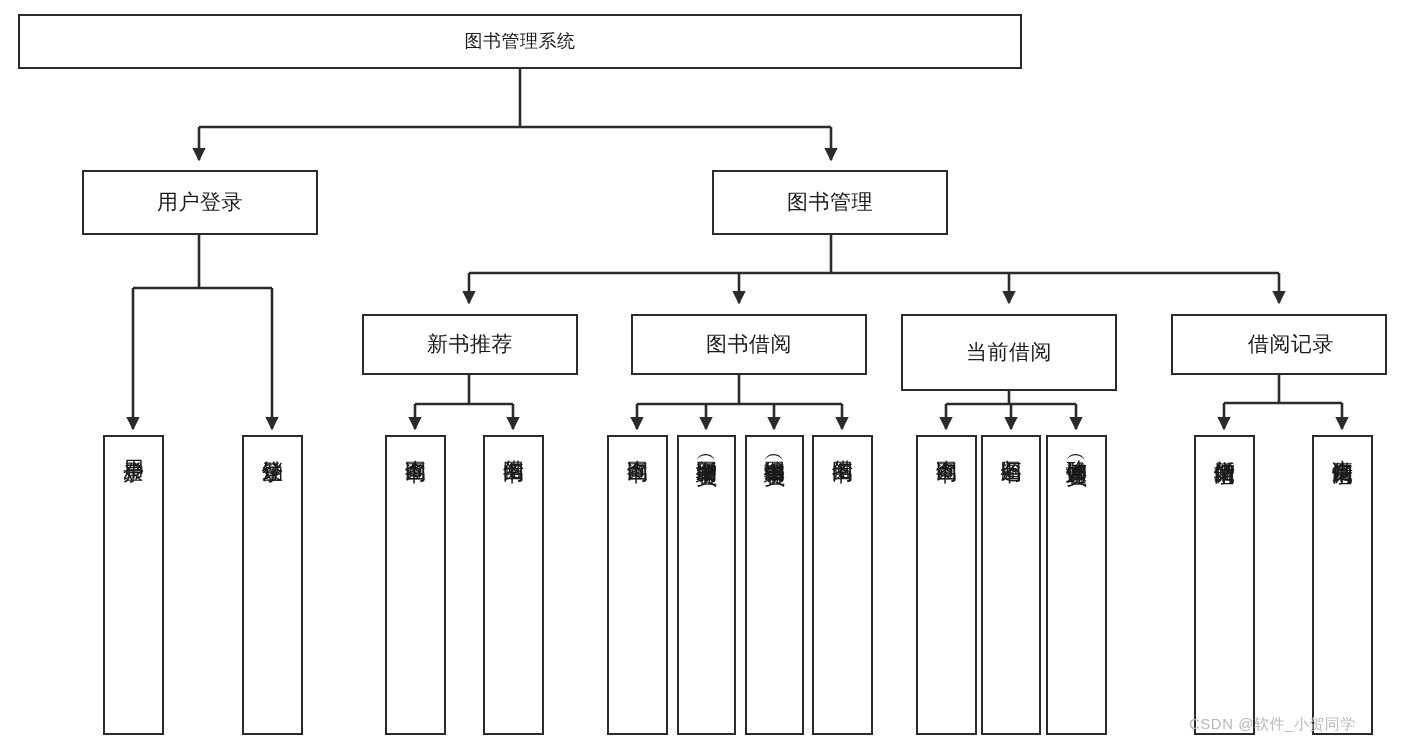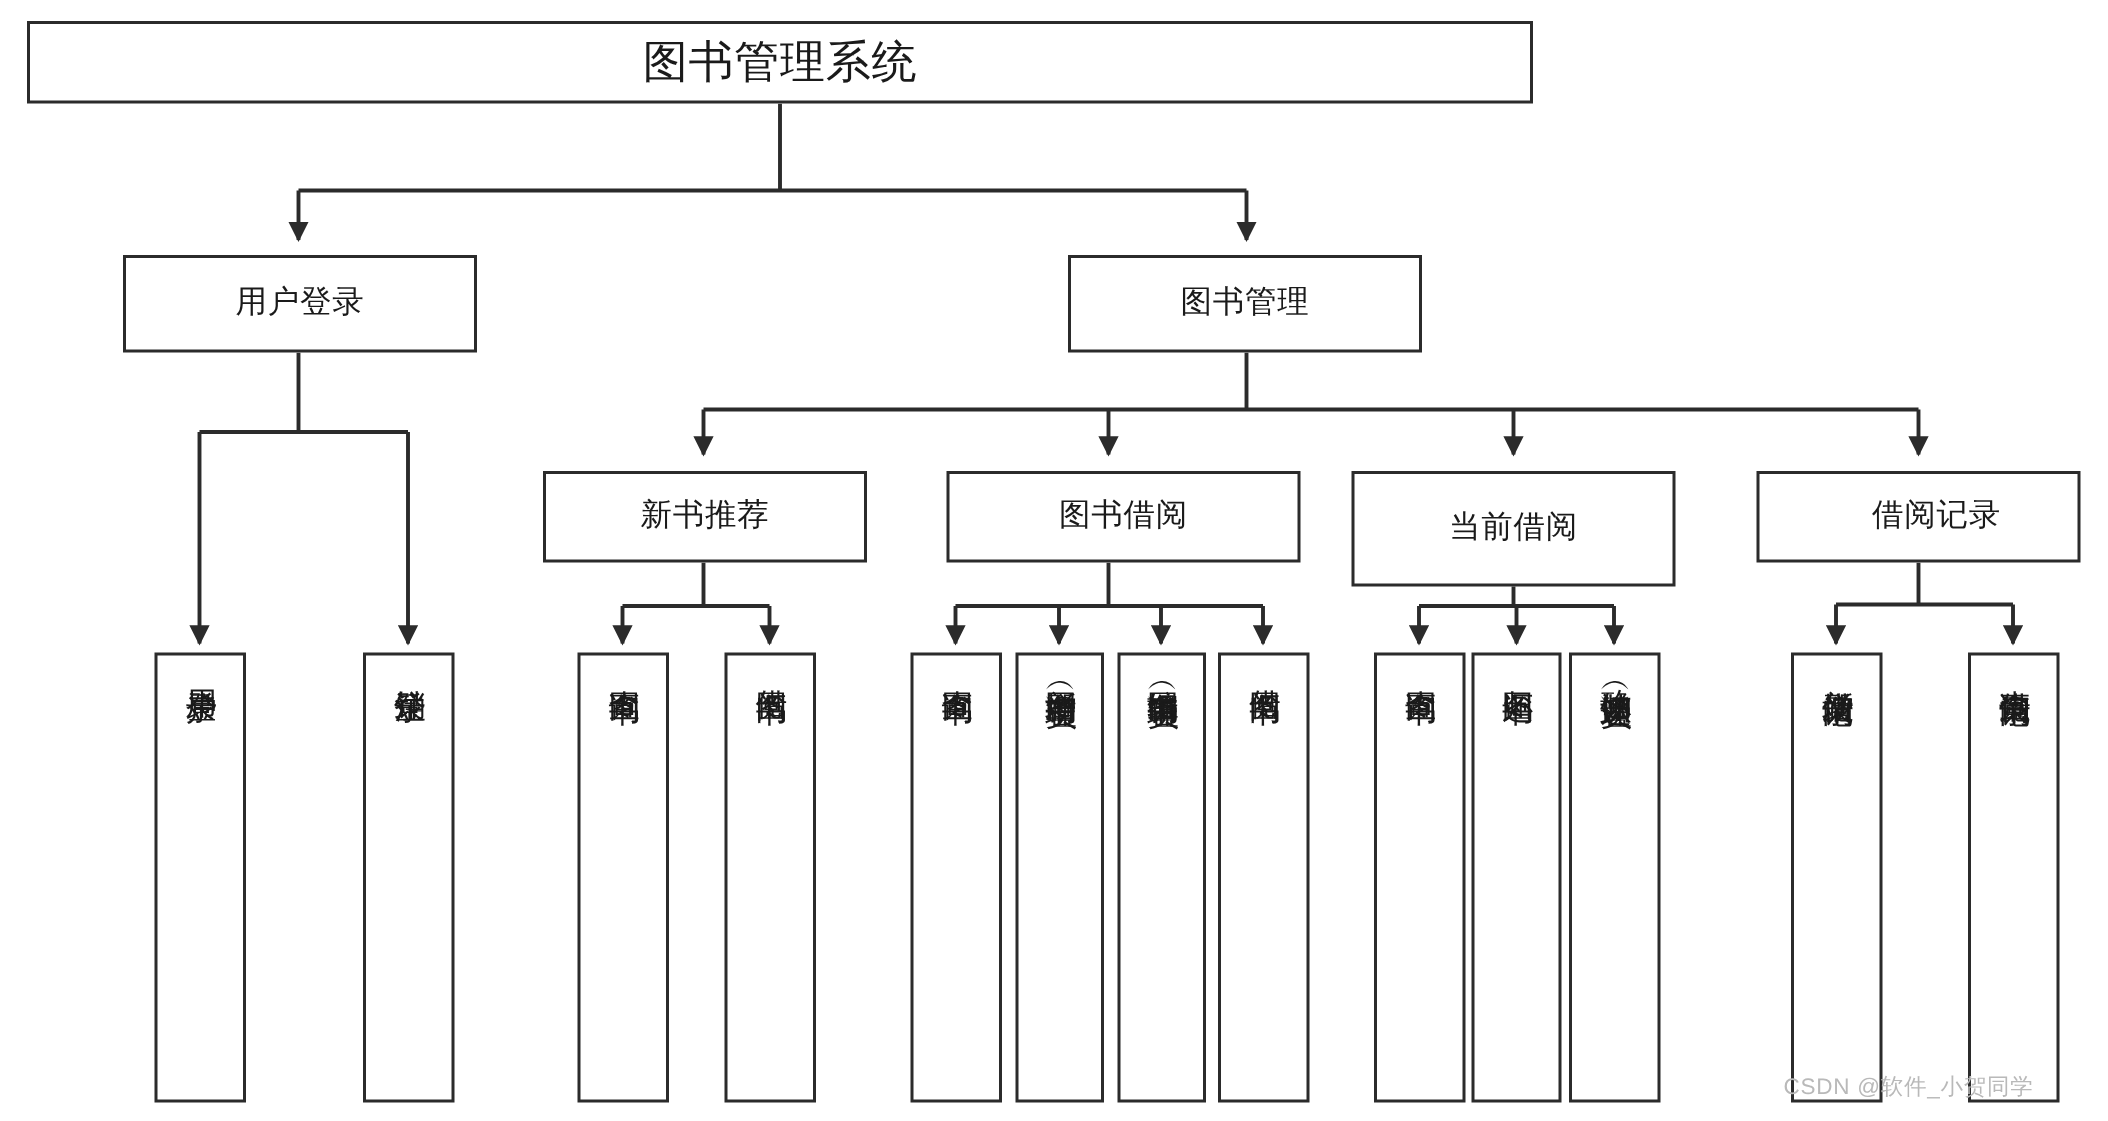--- a/index.html
+++ b/index.html
@@ -41,21 +41,21 @@
     text-align: center;
     line-height: 1.18;
     letter-spacing: 0.5px;
     white-space: nowrap;
   }
   
   .node.h .node-label {
     font-size: 21px;
   }
   .node.root .node-label {
-    font-size: 30px;
+    font-size: 18px;
   }
   
   .node.v {
     align-items: flex-start;
     justify-content: center;
     padding-top: 6px;
   }
   .node.v .node-label {
     writing-mode: vertical-rl;
     text-orientation: upright;

